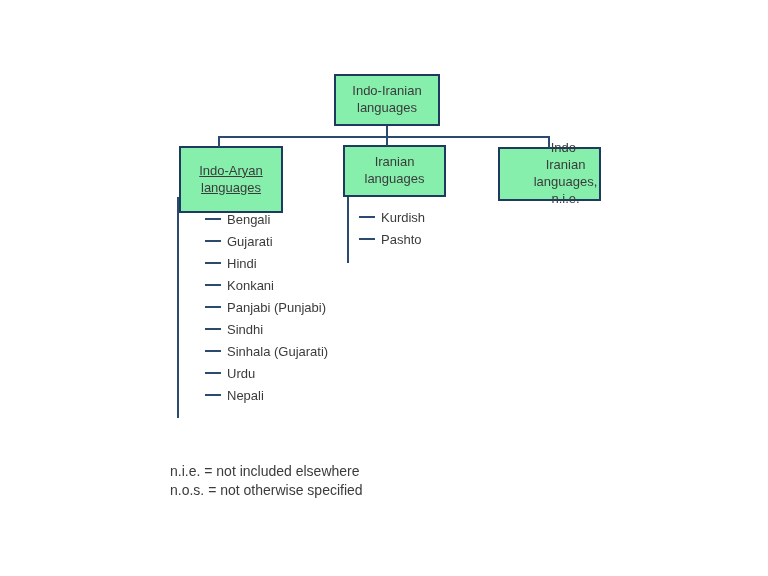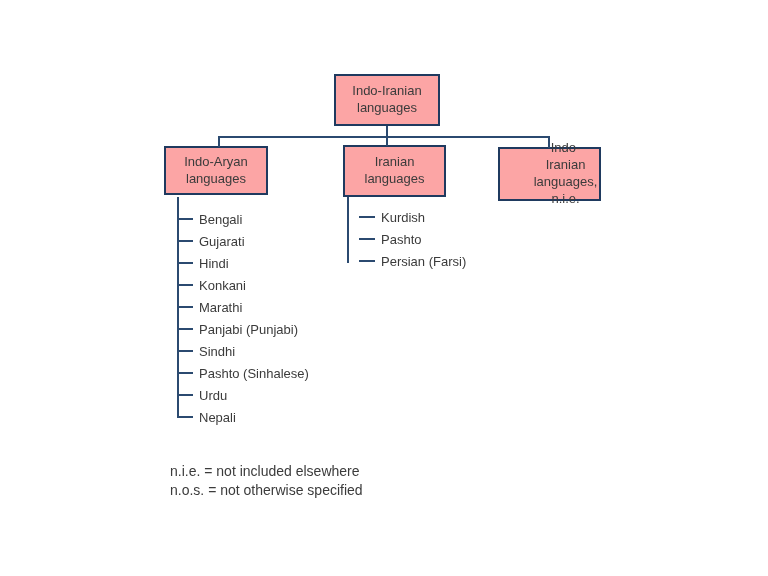--- a/index.html
+++ b/index.html
@@ -14,47 +14,47 @@
     width:768px;height:576px;
     background:var(--bg);
     font-family:"Liberation Sans","DejaVu Sans",sans-serif;
     color:var(--text);
     overflow:hidden;
   }
   .node-box{
     position:absolute;
     box-sizing:border-box;
     border:2px solid var(--box-border);
-    background:#fca5a5;
+    background:#86efac;
     display:flex;align-items:center;justify-content:center;
     text-align:center;
     font-size:13px;line-height:1.3;
     color:var(--text);
     padding:2px 4px;
   }
   #root-box   {left:334px;top:74px; width:106px;height:52px;}
-  #branch-box-indo-aryan {left:164px;top:146px;width:104px;height:49px;}
+  #branch-box-indo-aryan {left:179px;top:146px;width:104px;height:67px;text-decoration:underline;}
   #branch-box-iranian    {left:335px;top:145px;width:103px;height:52px;margin-left:8px;}
   #branch-box-nie        {left:498px;top:147px;width:103px;height:54px;padding-left:36px;}
 
   .connector{position:absolute;background:var(--line);}
   
   #conn-root-stub {left:386px;top:126px;width:2px;height:11px;}
   
   #conn-hbar      {left:218px;top:136px;width:332px;height:2px;}
   
   #conn-drop-left  {left:218px;top:136px;width:2px;height:11px;}
   #conn-drop-mid   {left:386px;top:136px;width:2px;height:10px;}
   #conn-drop-right {left:548px;top:136px;width:2px;height:12px;}
   
   #spine-indo-aryan {left:177px;top:197px;width:2px;height:221px;}
   #spine-iranian    {left:347px;top:197px;width:2px;height:66px;}
 
   .leaf-list{position:absolute;}
-  #list-indo-aryan {left:177px;top:208px;}
+  #list-indo-aryan {left:177px;top:208px;padding-left:28px;}
   #list-iranian    {left:347px;top:206px;padding-left:12px;}
   .leaf-row{
     height:22px;
     display:flex;align-items:center;
   }
   .tick{
     width:16px;height:2px;
     background:var(--line);
     margin-right:6px;
     flex:0 0 auto;
@@ -104,57 +104,49 @@
       <div class="leaf-row">
         <span class="tick"></span>
         <span class="leaf-label">Hindi</span>
       </div>
       <div class="leaf-row">
         <span class="tick"></span>
         <span class="leaf-label">Konkani</span>
       </div>
       <div class="leaf-row">
         <span class="tick"></span>
-        <span class="leaf-label">Marathi</span>
-      </div>
-      <div class="leaf-row">
-        <span class="tick"></span>
         <span class="leaf-label">Panjabi (Punjabi)</span>
       </div>
       <div class="leaf-row">
         <span class="tick"></span>
         <span class="leaf-label">Sindhi</span>
       </div>
       <div class="leaf-row">
         <span class="tick"></span>
-        <span class="leaf-label">Pashto (Sinhalese)</span>
+        <span class="leaf-label">Sinhala (Gujarati)</span>
       </div>
       <div class="leaf-row">
         <span class="tick"></span>
         <span class="leaf-label">Urdu</span>
       </div>
       <div class="leaf-row">
         <span class="tick"></span>
         <span class="leaf-label">Nepali</span>
       </div>
     </div>
 
   <div class="leaf-list" id="list-iranian">
       <div class="leaf-row">
         <span class="tick"></span>
         <span class="leaf-label">Kurdish</span>
       </div>
       <div class="leaf-row">
         <span class="tick"></span>
         <span class="leaf-label">Pashto</span>
       </div>
-      <div class="leaf-row">
-        <span class="tick"></span>
-        <span class="leaf-label">Persian (Farsi)</span>
-      </div>
     </div>
 
   <div id="footnotes">
     <div>n.i.e. = not included elsewhere</div>
     <div>n.o.s. = not otherwise specified</div>
   </div>
 
 </div>
 
 </body></html>

